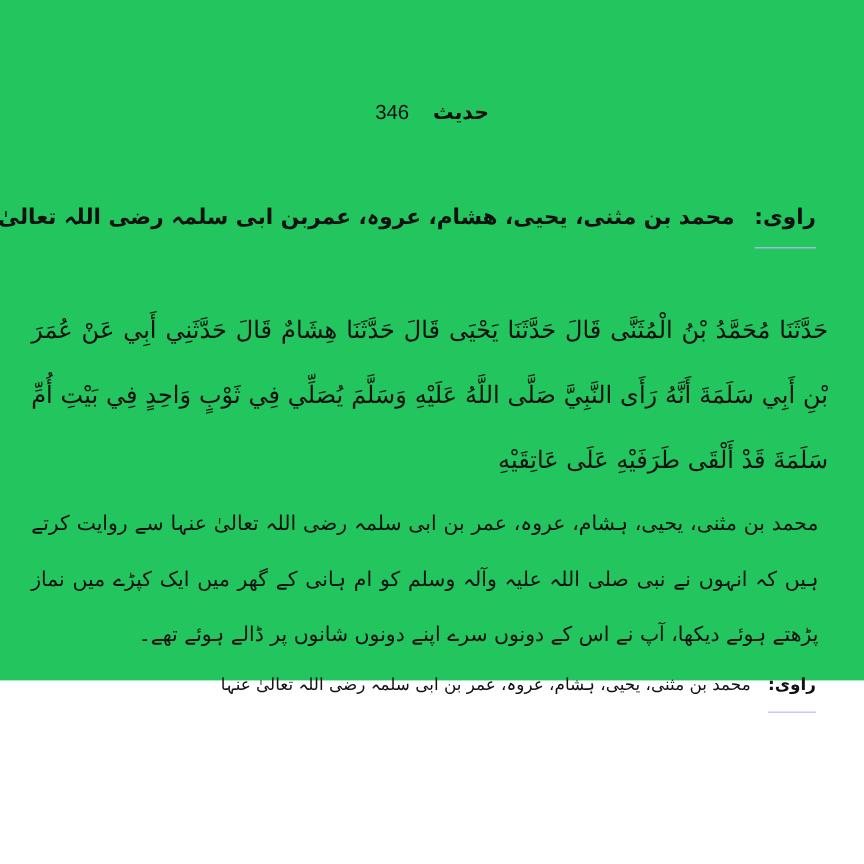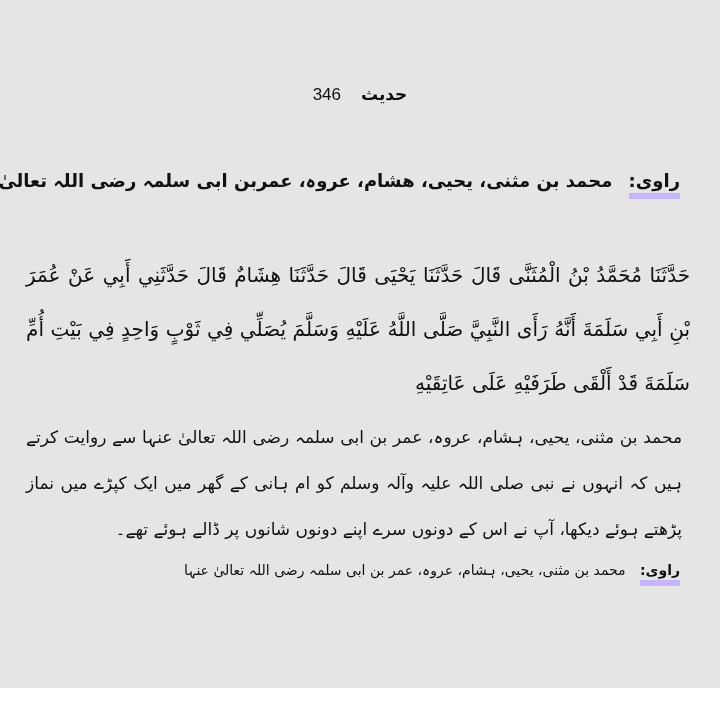--- a/index.html
+++ b/index.html
@@ -11,22 +11,22 @@
       width: 720px;
       height: 720px;
       position: relative;
       overflow: hidden;
       font-family: "DejaVu Sans", sans-serif;
       color: #111111;
     }
     .page {
       position: absolute;
       left: 0; top: 0;
-      width: 720px; height: 688px;
-      background: #e5e5e5;
+      width: 720px; height: 567px;
+      background: #22c55e;
     }
     .title-row {
       position: absolute;
       top: 84px;
       left: 0;
       width: 720px;
       text-align: center;
       direction: rtl;
       font-size: 17px;
       font-weight: bold;
@@ -43,22 +43,22 @@
       position: absolute;
       right: 40px;
       direction: rtl;
       text-align: right;
       font-weight: bold;
       font-size: 18px;
       white-space: nowrap;
     }
     .narrator .label {
       display: inline-block;
-      border-bottom: 6px solid #c4b5fd;
-      padding-bottom: 2px;
+      border-bottom: 1px solid #c4b5fd;
+      padding-bottom: 14px;
       margin-left: 10px;
     }
     .narrator.top { top: 170px; }
     .narrator.bottom { top: 562px; font-weight: normal; font-size: 14px; }
     .narrator.bottom .label { font-weight: bold; }
     .arabic {
       position: absolute;
       right: 30px;
       left: 26px;
       top: 248px;

